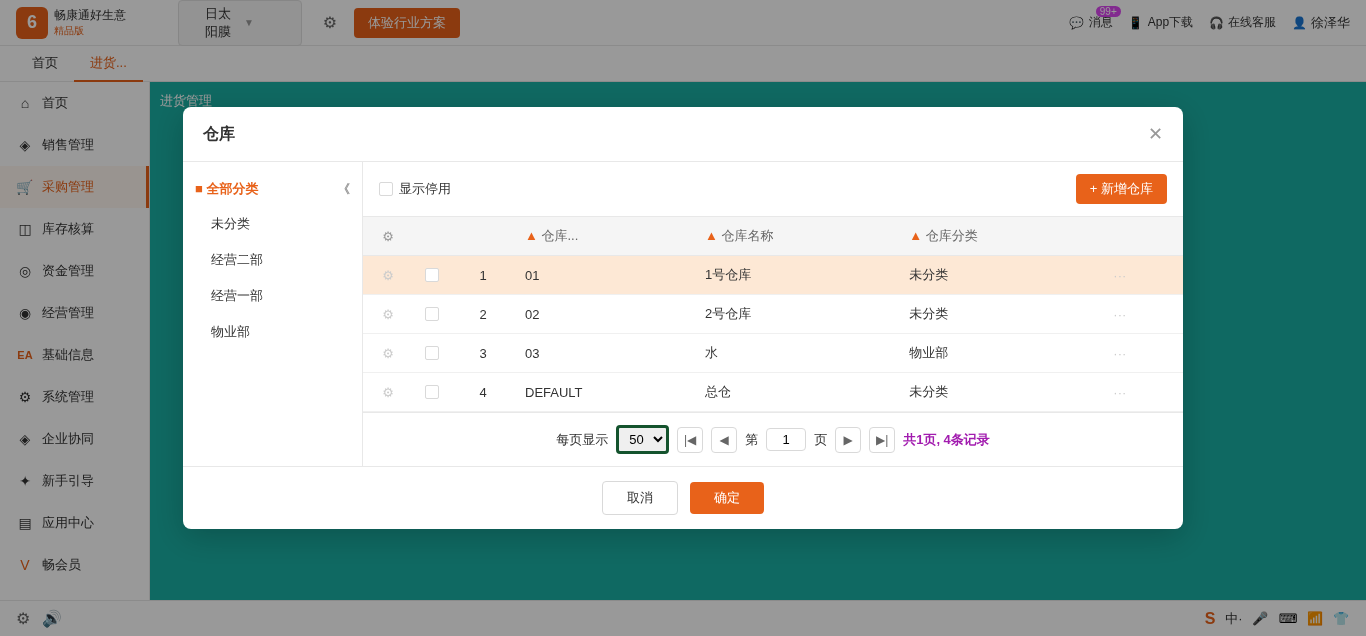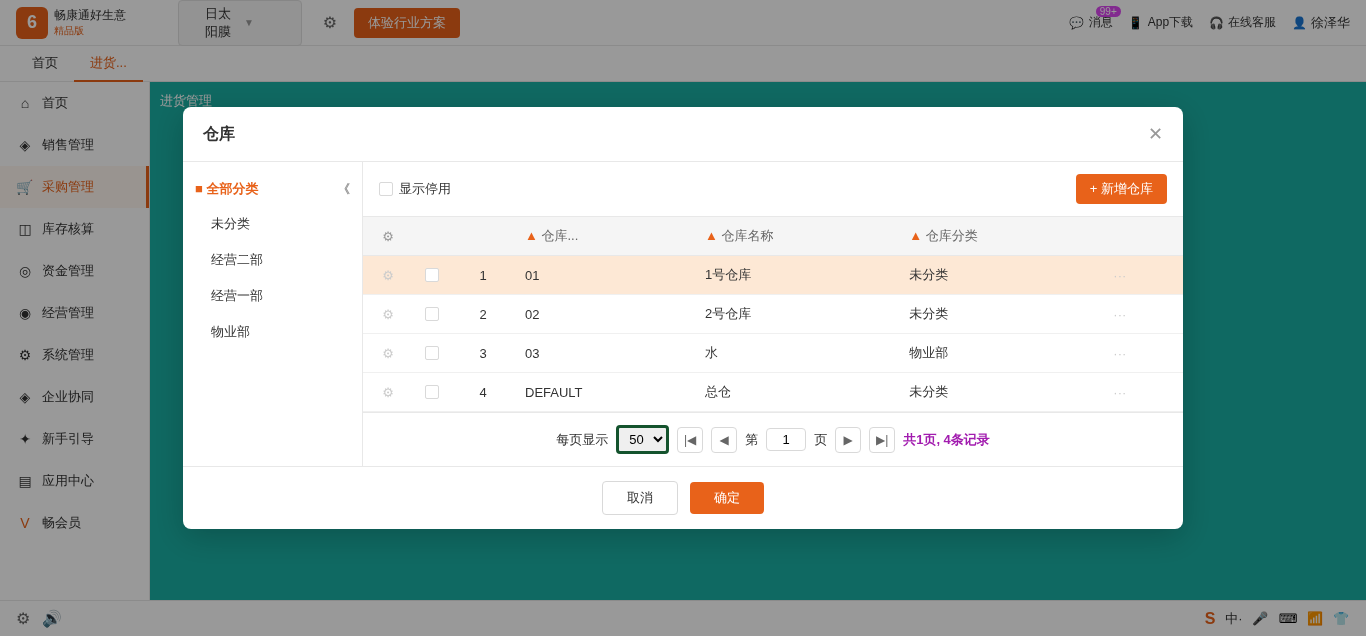--- a/index.html
+++ b/index.html
@@ -168,20 +168,24 @@
     </div>
     <div class="sidebar-item">
       <span class="sidebar-icon">◎</span>
       <span>资金管理</span>
     </div>
     <div class="sidebar-item">
       <span class="sidebar-icon">◉</span>
       <span>经营管理</span>
     </div>
     <div class="sidebar-item">
+      <span class="sidebar-icon" style="font-size:11px;font-weight:bold;color:#e8621a;">EA</span>
+      <span>基础信息</span>
+    </div>
+    <div class="sidebar-item">
       <span class="sidebar-icon">⚙</span>
       <span>系统管理</span>
     </div>
     <div class="sidebar-item">
       <span class="sidebar-icon">◈</span>
       <span>企业协同</span>
     </div>
     <div class="sidebar-item">
       <span class="sidebar-icon">✦</span>
       <span>新手引导</span>

